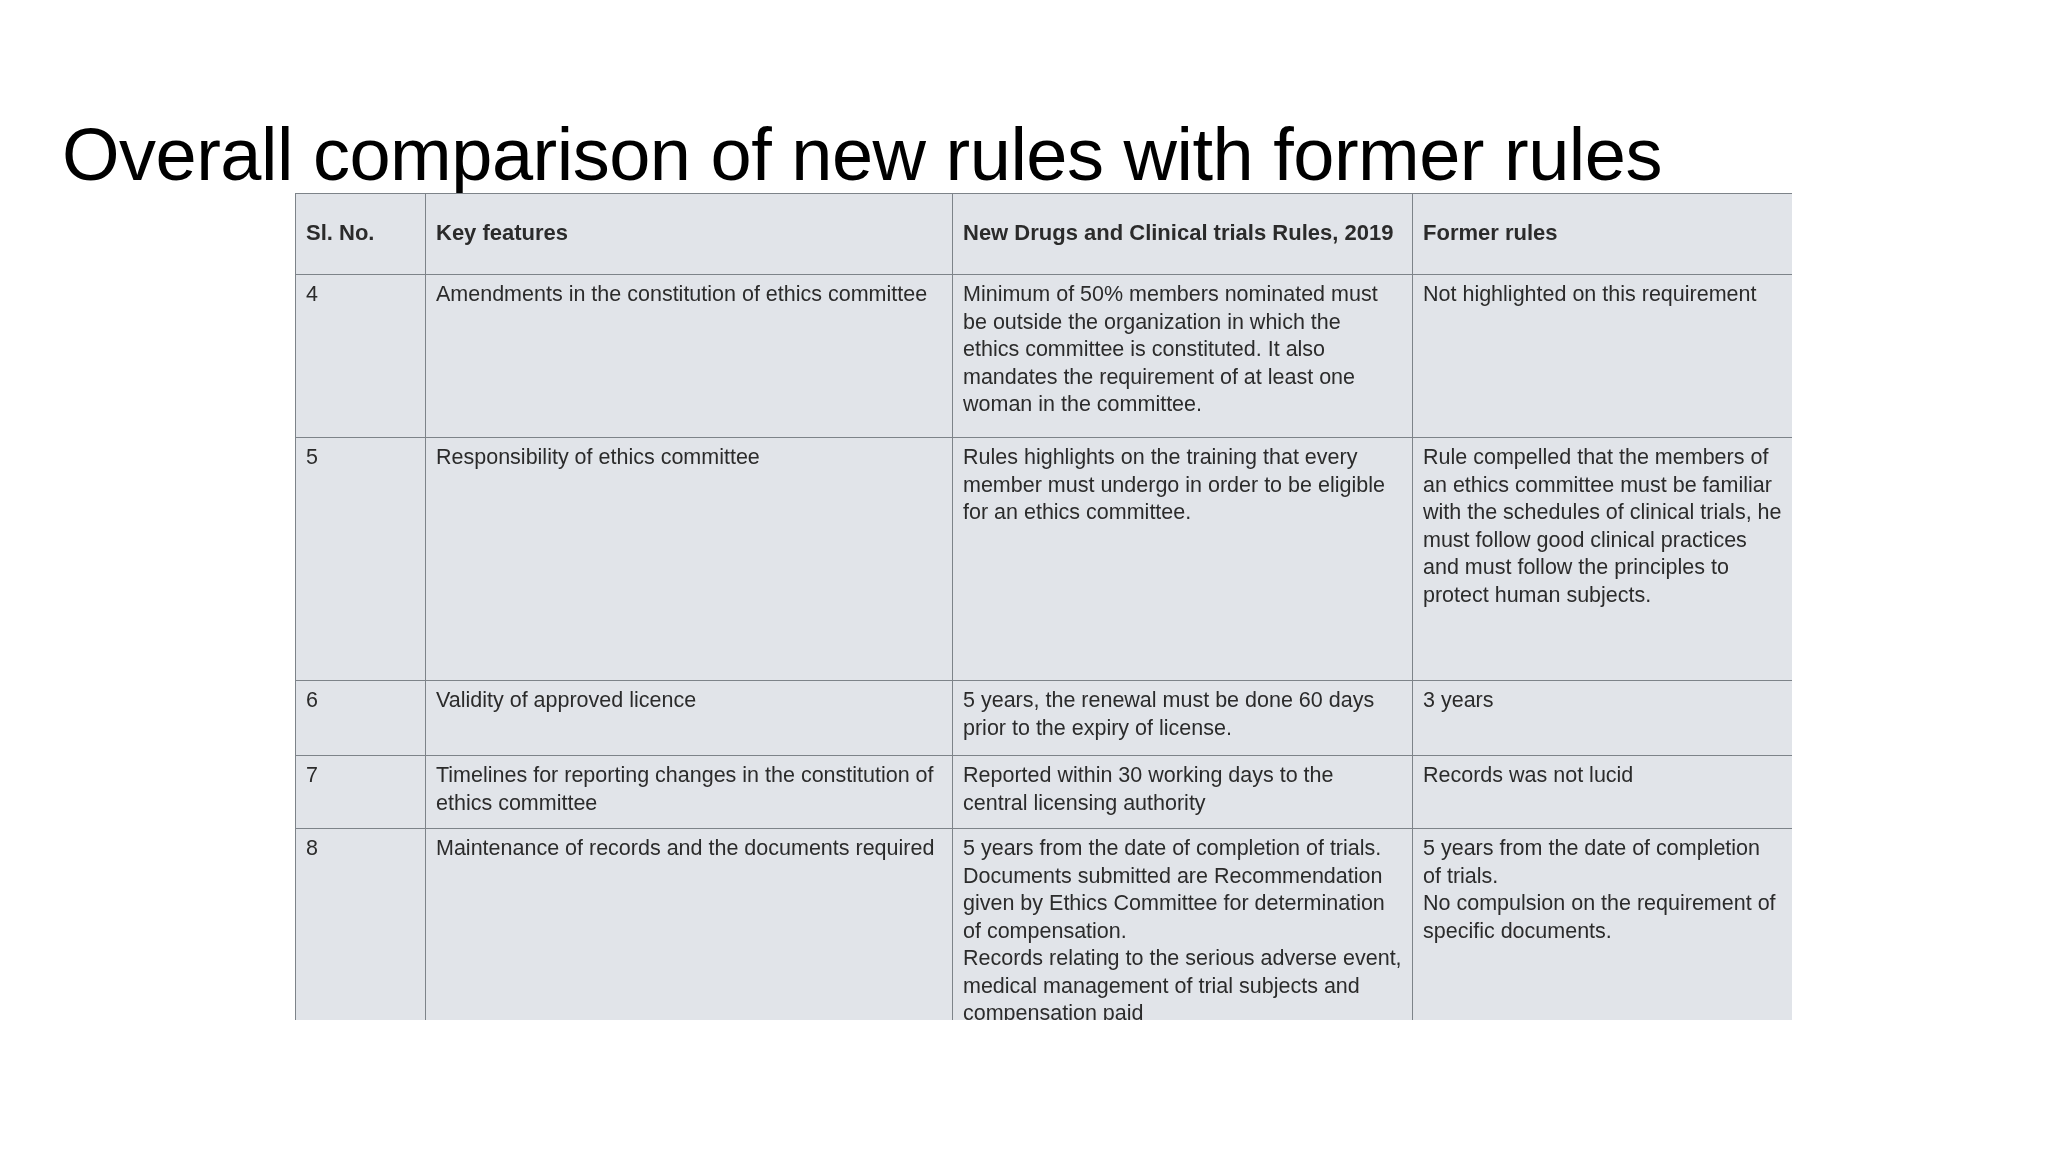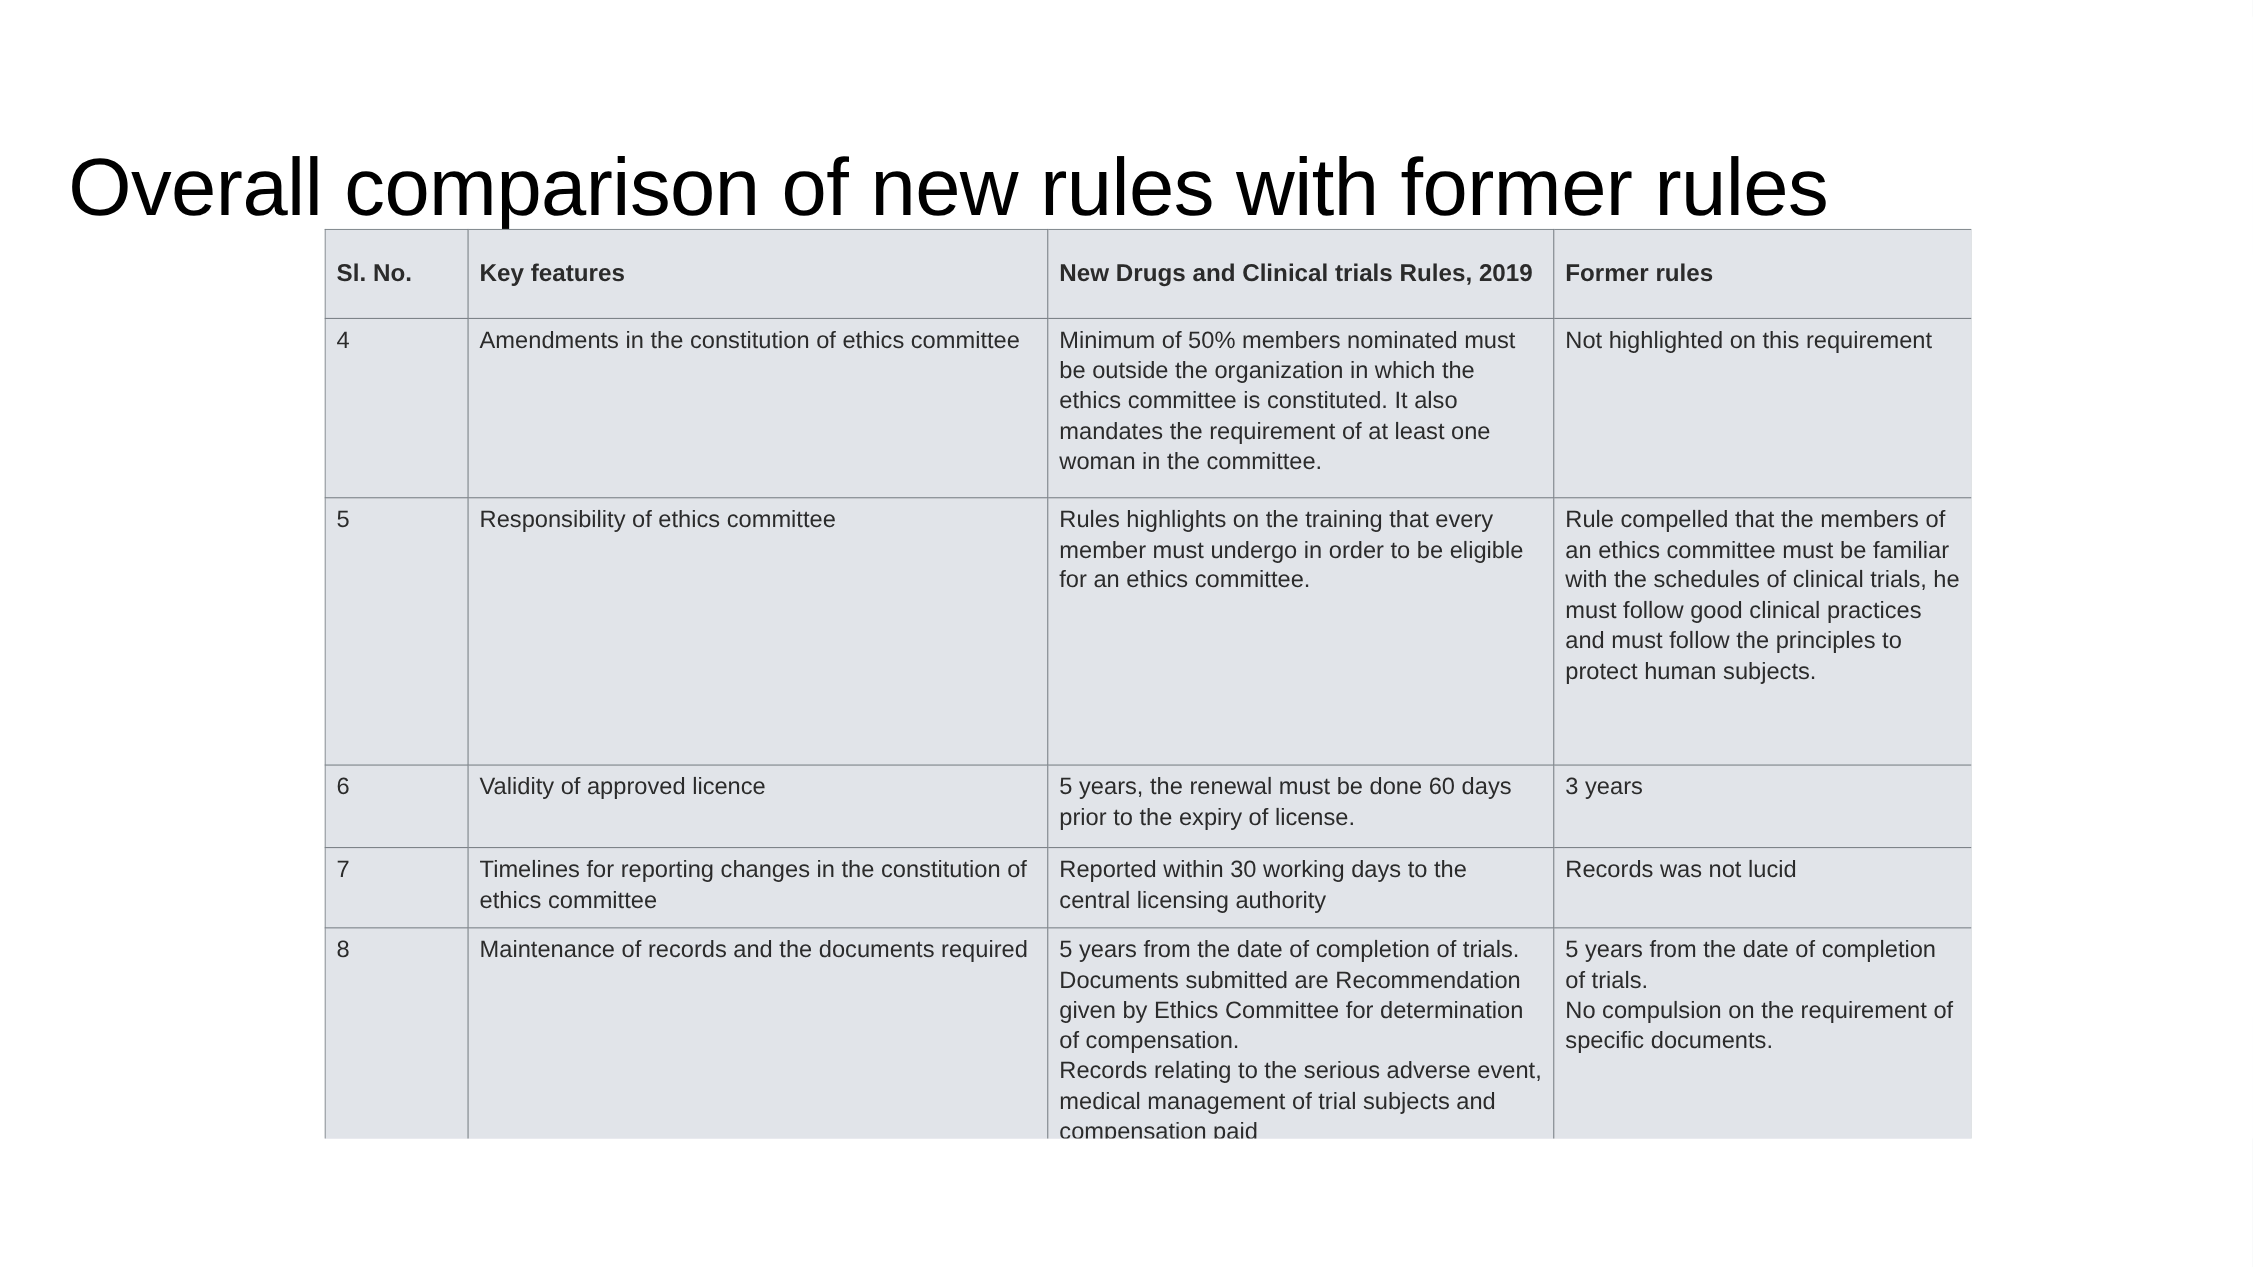--- a/index.html
+++ b/index.html
@@ -15,21 +15,20 @@
     position: relative;
   }
 
   .slide {
     position: absolute;
     inset: 0;
     width: 2048px;
     height: 1020px;
     background: #ffffff;
     overflow: hidden;
-    margin-top: 15px;
   }
 
   
   .slide-title {
     position: absolute;
     left: 62px;
     top: 66px;
     width: 1930px;
     font-size: 74px;
     line-height: 1.05;

